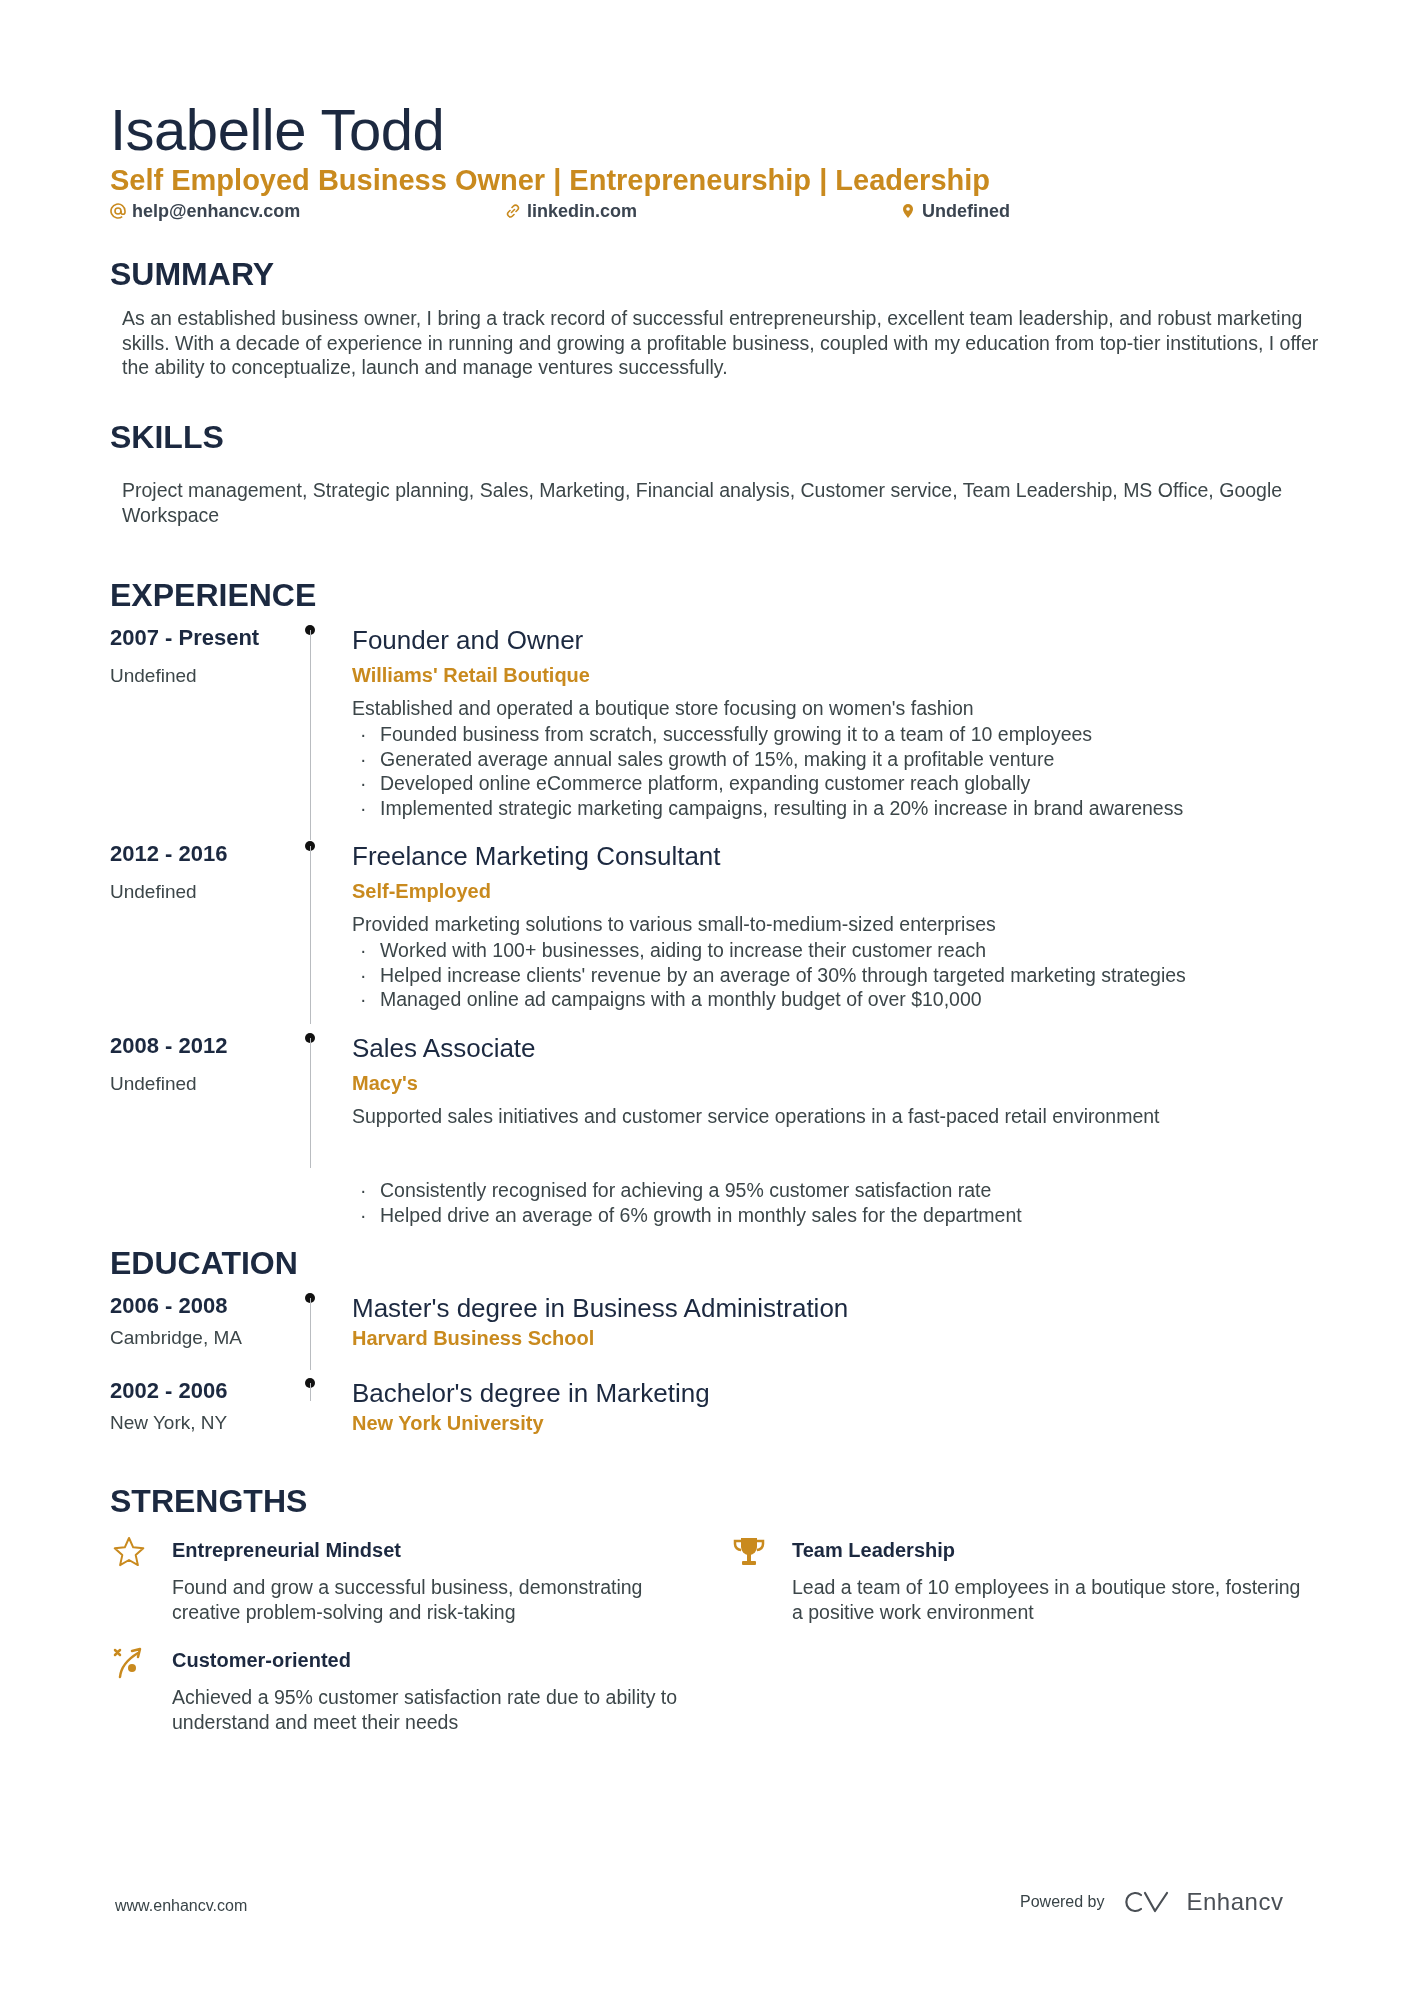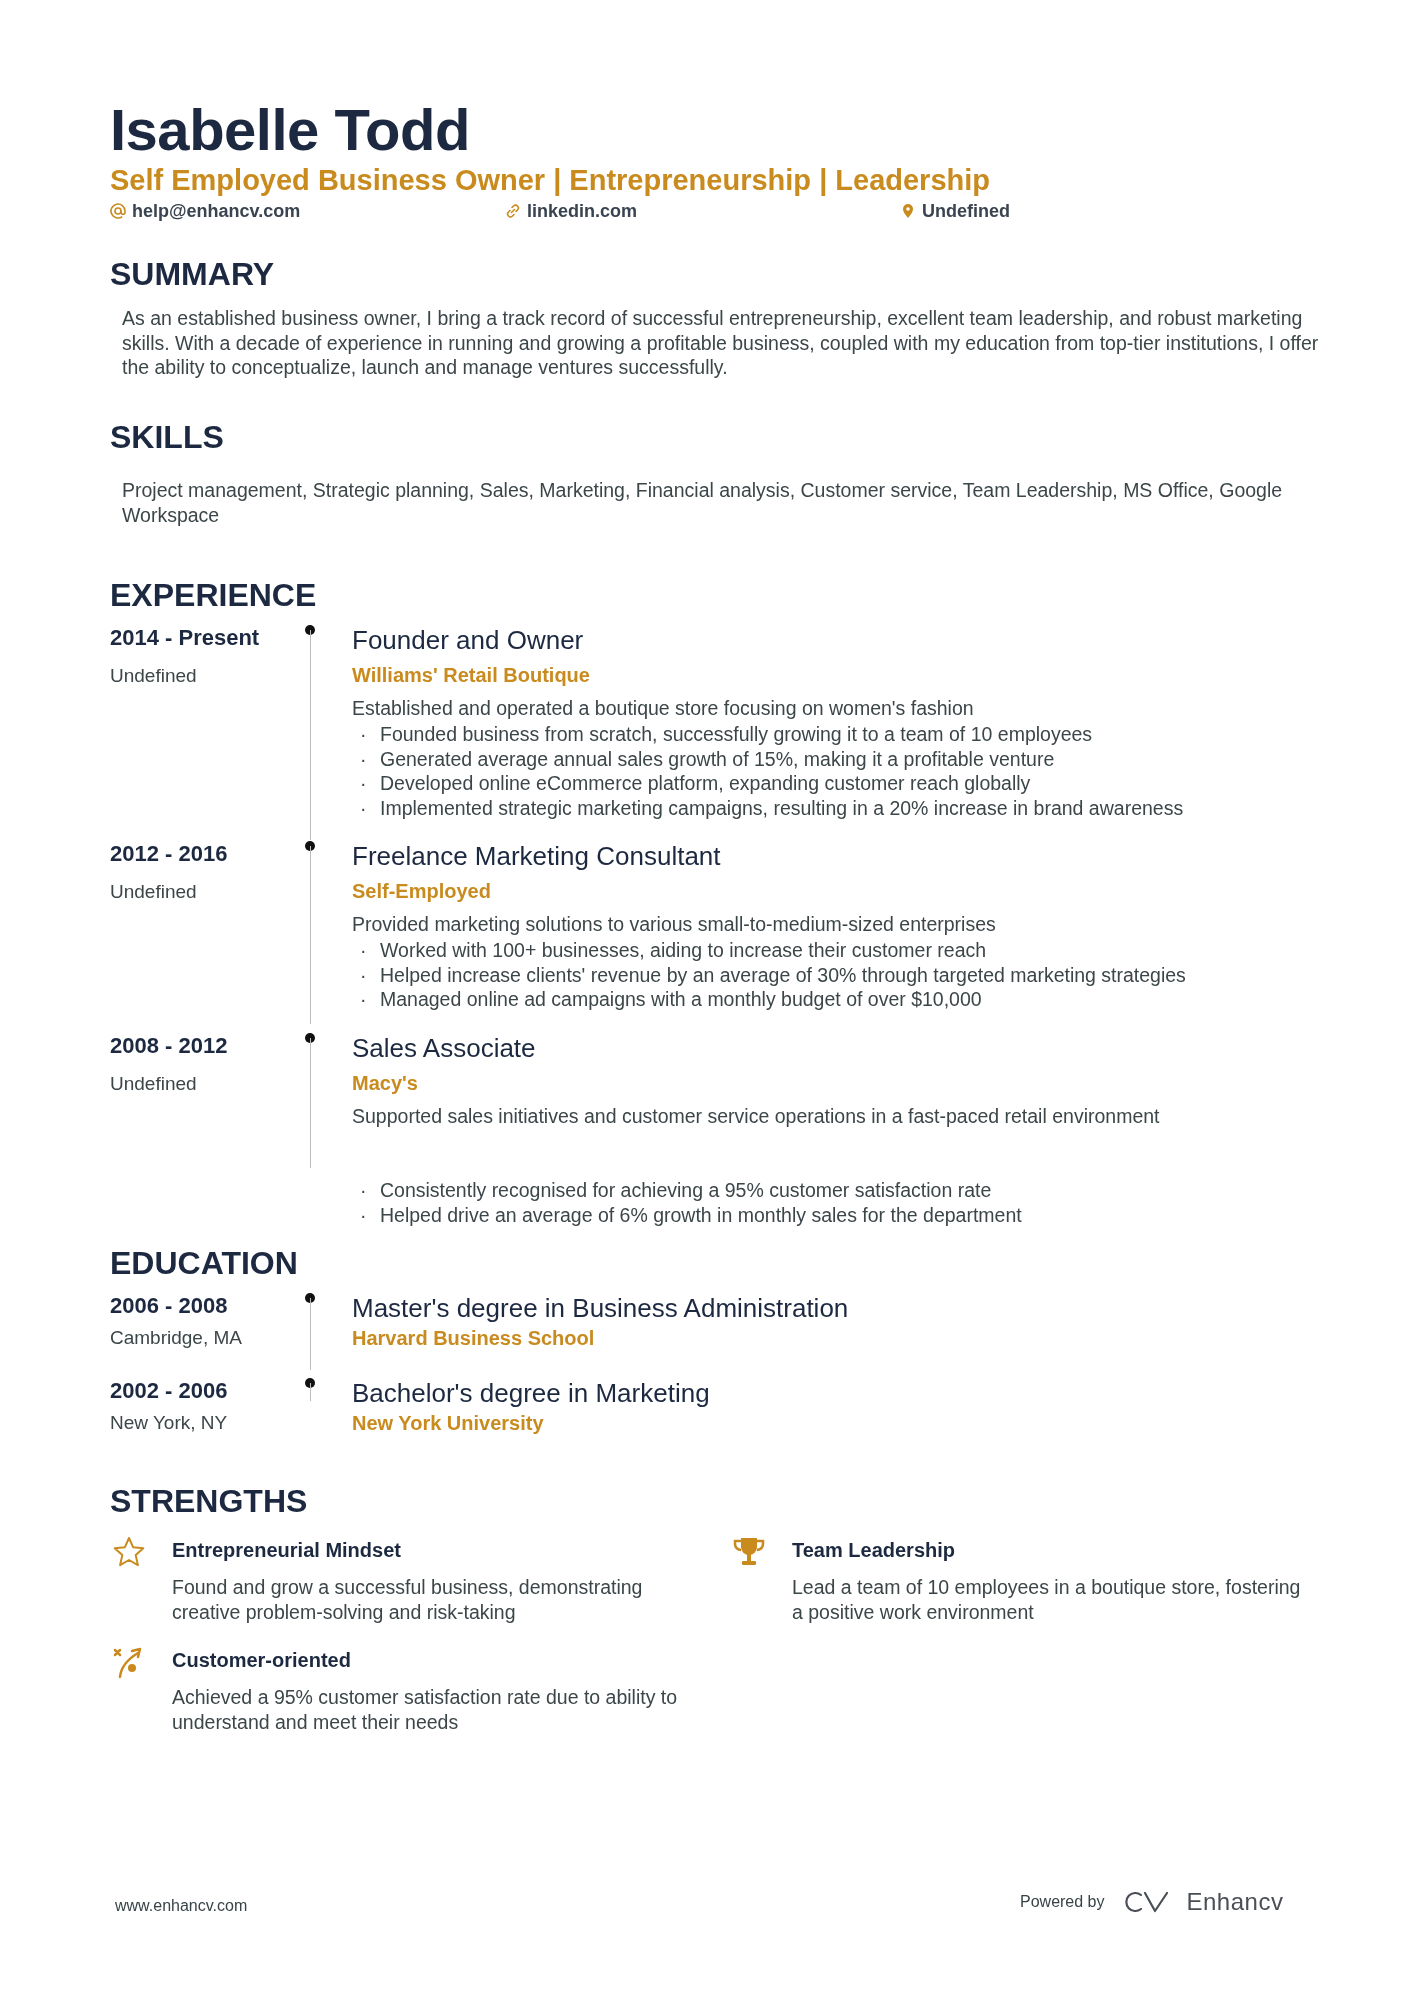--- a/index.html
+++ b/index.html
@@ -1,19 +1,19 @@
 <!DOCTYPE html>
 <html><head>
 <meta charset="utf-8">
 <style>
   html, body { margin:0; padding:0; background:#ffffff; }
   body { width:1410px; height:1995px; position:relative; overflow:hidden;
          font-family:"Liberation Sans", "DejaVu Sans", sans-serif; color:#384347; }
   .abs { position:absolute; }
-  .name { left:110px; top:96px; font-size:58px; font-weight:700; color:#1c2940; letter-spacing:-0.5px; line-height:68px;text-align:right; }
+  .name { left:110px; top:96px; font-size:58px; font-weight:400; color:#1c2940; letter-spacing:-0.5px; line-height:68px;text-align:right; }
   .subtitle { left:110px; top:162px; font-size:29px; font-weight:700; color:#c98a1e; line-height:36px; }
   .contact { top:200px; font-size:18px; font-weight:700; color:#3a4450; display:flex; align-items:center; gap:6px; line-height:22px; }
   .contact svg { width:16px; height:16px; }
   .section-title { left:110px; font-size:32px; font-weight:700; color:#1c2940; line-height:40px; }
   .para { left:110px; width:1200px; font-size:19.5px; line-height:24.5px; color:#3c4649;margin-left:12px; }
   .entry { left:110px; width:1200px; }
   .date { position:absolute; left:0; top:0; font-size:22px; font-weight:700; color:#1c2940; line-height:28px; }
   .loc { position:absolute; left:0; font-size:19px; color:#3c4649; line-height:24px; }
   .dot { position:absolute; left:195px; width:10px; height:10px; border-radius:50%; background:#111; }
   .vline { position:absolute; left:199.5px; width:1.5px; background:#b9bcc0; }
@@ -61,21 +61,21 @@
 
 <div class="abs section-title" style="top:254px;">SUMMARY</div>
 <div class="abs para" style="top:306px;">As an established business owner, I bring a track record of successful entrepreneurship, excellent team leadership, and robust marketing skills. With a decade of experience in running and growing a profitable business, coupled with my education from top-tier institutions, I offer the ability to conceptualize, launch and manage ventures successfully.</div>
 
 <div class="abs section-title" style="top:417px;">SKILLS</div>
 <div class="abs para" style="top:478px;">Project management, Strategic planning, Sales, Marketing, Financial analysis, Customer service, Team Leadership, MS Office, Google Workspace</div>
 
 <div class="abs section-title" style="top:575px;">EXPERIENCE</div>
 
 <div class="abs entry" style="top:624px;">
-  <div class="date">2014 - Present</div>
+  <div class="date">2007 - Present</div>
   <div class="loc" style="top:40px;">Undefined</div>
   <div class="dot" style="top:1px;"></div>
   <div class="vline" style="top:6px;height:210px;"></div>
   <div class="role">Founder and Owner</div>
   <div class="company" style="top:38px;">Williams' Retail Boutique</div>
   <div class="desc" style="top:72px;">Established and operated a boutique store focusing on women's fashion</div>
   <ul class="bullets" style="top:98px;">
     <li>Founded business from scratch, successfully growing it to a team of 10 employees</li>
     <li>Generated average annual sales growth of 15%, making it a profitable venture</li>
     <li>Developed online eCommerce platform, expanding customer reach globally</li>

